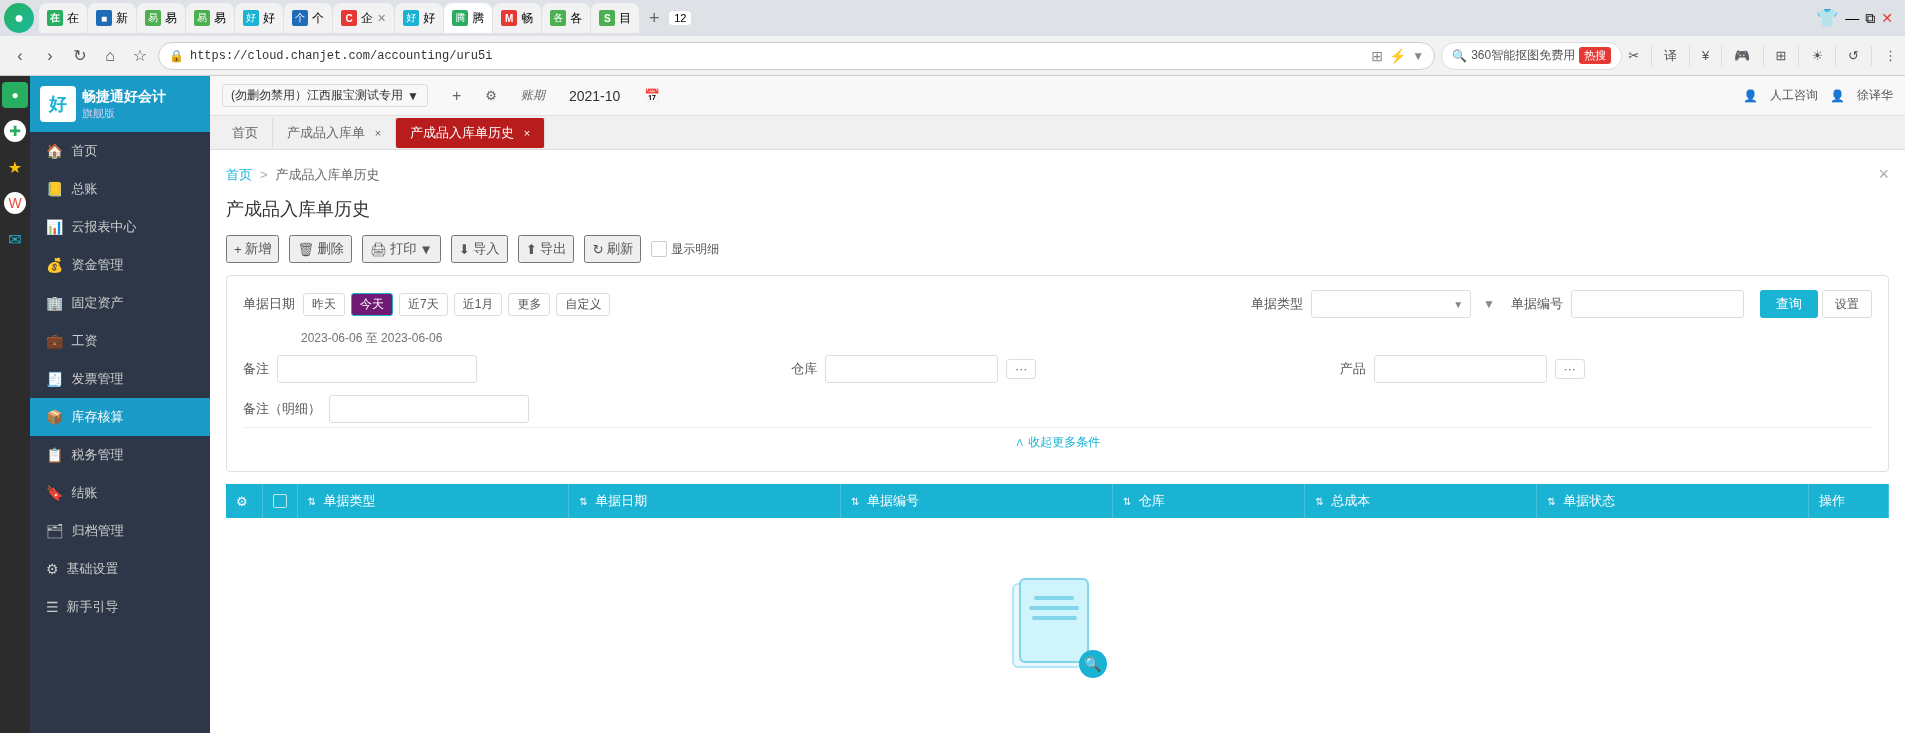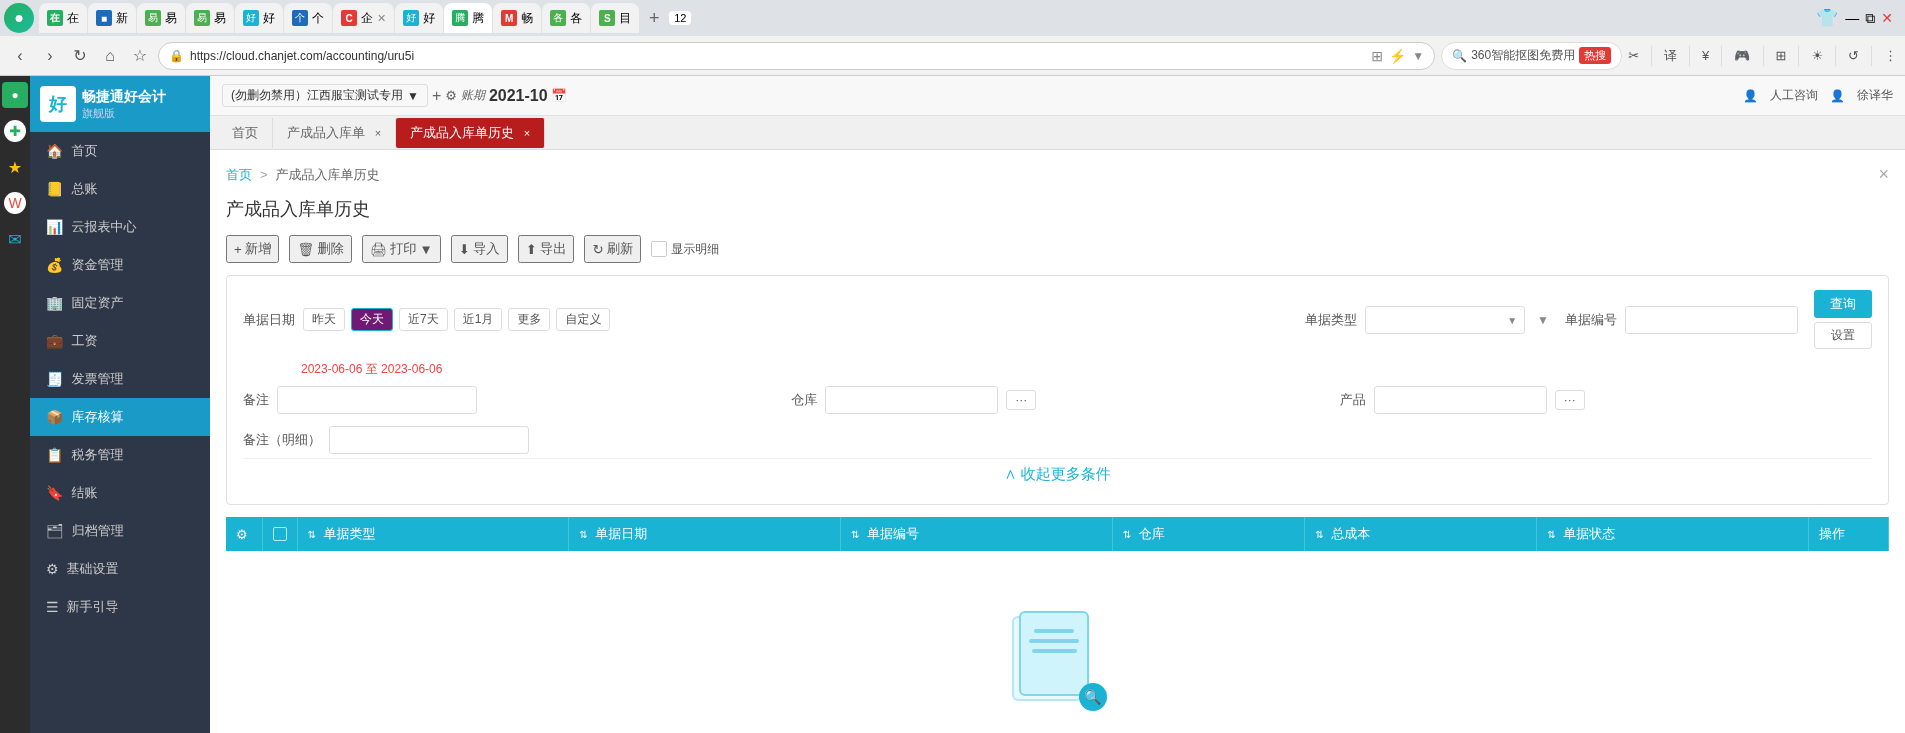--- a/index.html
+++ b/index.html
@@ -14,21 +14,21 @@
     .tab-text { overflow: hidden; text-overflow: ellipsis; white-space: nowrap; font-size: 12px; }
     .tab-close { font-size: 11px; color: #888; cursor: pointer; flex-shrink: 0; }
     .tab-new { width: 28px; height: 28px; display: flex; align-items: center; justify-content: center; font-size: 18px; color: #666; cursor: pointer; }
     .tab-count { background: #fff; border-radius: 4px; padding: 1px 5px; font-size: 11px; }
     .browser-icons { display: flex; align-items: center; gap: 6px; margin-left: auto; padding-right: 8px; }
 
     .address-bar { display: flex; align-items: center; height: 40px; background: #f2f2f2; padding: 0 8px; gap: 6px; border-bottom: 1px solid #ccc; }
     .nav-btn { width: 24px; height: 24px; display: flex; align-items: center; justify-content: center; cursor: pointer; color: #555; font-size: 16px; border-radius: 4px; }
     .url-bar { flex: 1; height: 28px; background: #fff; border: 1px solid #ccc; border-radius: 14px; display: flex; align-items: center; padding: 0 10px; font-size: 12px; color: #333; gap: 6px; }
     .url-lock { color: #4caf50; font-size: 12px; }
-    .url-text { flex: 1; }
+    .url-text { flex: 1; font-family: Liberation Mono, monospace; }
     .search-bar { display: flex; align-items: center; background: #fff; border: 1px solid #ddd; border-radius: 14px; padding: 0 10px; height: 28px; gap: 4px; font-size: 12px; }
     .toolbar-icons { display: flex; align-items: center; gap: 8px; }
     .toolbar-icon-group { display: flex; align-items: center; gap: 4px; font-size: 13px; color: #555; cursor: pointer; }
 
     
     .app-layout { display: flex; height: calc(733px - 76px); }
 
     
     .icon-sidebar { width: 30px; background: #2c2c2c; display: flex; flex-direction: column; align-items: center; padding: 6px 0; gap: 10px; }
     .icon-sidebar-item { width: 26px; height: 26px; border-radius: 4px; display: flex; align-items: center; justify-content: center; cursor: pointer; font-size: 14px; }
@@ -40,24 +40,24 @@
     .sidebar-sub { color: #cce; font-size: 11px; }
     .sidebar-nav { flex: 1; overflow-y: auto; }
     .sidebar-item { display: flex; align-items: center; gap: 8px; padding: 10px 16px; color: #ccc; cursor: pointer; font-size: 13px; }
     .sidebar-item.active { background: #1a9bc7; color: #fff; }
     .sidebar-item-icon { font-size: 14px; }
 
     
     .content-area { flex: 1; background: #fff; display: flex; flex-direction: column; overflow: hidden; }
 
     
-    .top-bar { height: 40px; background: #f8f8f8; border-bottom: 1px solid #e0e0e0; display: flex; align-items: center; padding: 0 12px; gap: 4px; }
+    .top-bar { height: 40px; background: #f8f8f8; border-bottom: 1px solid #e0e0e0; display: flex; align-items: center; padding: 0 12px; gap: 24px; }
     .company-selector { display: flex; align-items: center; gap: 4px; font-size: 12px; color: #333; border: 1px solid #ddd; padding: 2px 8px; border-radius: 3px; cursor: pointer; }
     .period-label { font-size: 12px; color: #666; font-style: italic; }
-    .period-value { font-size: 16px; color: #333; font-weight: bold; }
+    .period-value { font-size: 14px; color: #333; font-weight: normal; }
     .top-bar-right { margin-left: auto; display: flex; align-items: center; gap: 12px; font-size: 12px; color: #666; }
 
     
     .page-tabs { display: flex; align-items: center; height: 34px; background: #f0f0f0; border-bottom: 1px solid #ddd; padding: 0 8px; }
     .page-tab { padding: 6px 14px; font-size: 13px; cursor: pointer; color: #666; border-right: 1px solid #ddd; }
     .page-tab.active { background: #b91c1c; color: #fff; border-radius: 2px; }
     .tab-close-x { margin-left: 6px; font-size: 11px; }
 
     
     .main-content { flex: 1; padding: 14px 16px; overflow-y: auto; background: #fff; }
@@ -68,29 +68,29 @@
     .action-btn { display: flex; align-items: center; gap: 3px; cursor: pointer; padding: 3px 6px; color: #555; }
 
     
     .search-panel { background: #fff; border: 1px solid #e0e0e0; border-radius: 4px; padding: 14px 16px; margin-bottom: 12px; }
     .search-row { display: flex; align-items: center; gap: 16px; margin-bottom: 12px; }
     .search-field { display: flex; align-items: center; gap: 8px; flex: 1; }
     .search-label { font-size: 13px; color: #555; white-space: nowrap; }
     .date-filter { display: flex; align-items: center; gap: 6px; }
     .date-btn { padding: 2px 8px; border: 1px solid #ddd; border-radius: 3px; font-size: 12px; cursor: pointer; color: #555; background: #fff; }
     .date-btn.active { background: #701a75; color: #fff; border-color: #1ab3d4; }
-    .date-range { font-size: 12px; color: #ef4444; }
+    .date-range { font-size: 12px; color: #737373; }
     .search-input { height: 28px; border: 1px solid #ddd; border-radius: 3px; padding: 0 8px; font-size: 12px; min-width: 200px; outline: none; }
     .select-input { height: 28px; border: 1px solid #ddd; border-radius: 3px; padding: 0 24px 0 8px; font-size: 12px; min-width: 200px; background: #fff; cursor: pointer; appearance: none; }
     .select-wrapper { position: relative; display: inline-block; }
     .select-wrapper::after { content: '▼'; position: absolute; right: 8px; top: 50%; transform: translateY(-50%); font-size: 10px; color: #888; pointer-events: none; }
     .ellipsis-btn { padding: 2px 8px; border: 1px solid #ddd; border-radius: 3px; font-size: 12px; cursor: pointer; color: #555; background: #fff; }
     .btn-query { background: #1ab3d4; color: #fff; border: none; padding: 5px 16px; border-radius: 3px; cursor: pointer; font-size: 13px; }
     .btn-settings { background: #fff; color: #555; border: 1px solid #ddd; padding: 4px 12px; border-radius: 3px; cursor: pointer; font-size: 12px; }
-    .collapse-row { text-align: center; padding: 6px; color: #1ab3d4; font-size: 15px; cursor: pointer; border-top: 1px solid #f0f0f0; margin-top: 4px; }
+    .collapse-row { text-align: center; padding: 6px; color: #1ab3d4; font-size: 12px; cursor: pointer; border-top: 1px solid #f0f0f0; margin-top: 4px; }
 
     
     .data-table { width: 100%; border-collapse: collapse; }
     .table-header { background: #1ab3d4; }
     .table-header th { color: #fff; padding: 8px 10px; font-size: 13px; font-weight: normal; text-align: left; border-right: 1px solid rgba(255,255,255,0.2); white-space: nowrap; cursor: pointer; }
     .table-header th .sort-icon { font-size: 10px; margin-right: 4px; }
     .checkbox-col { width: 30px; text-align: center; }
     .settings-col { width: 36px; text-align: center; }
     .ops-col { width: 80px; text-align: center; }
 
@@ -397,21 +397,21 @@
             <span class="search-label">单据类型</span>
             <div class="select-wrapper">
               <select class="select-input" style="min-width:160px;"></select>
             </div>
             <span style="margin-left:4px;color:#888;font-size:12px;">▼</span>
           </div>
           <div class="search-field" style="flex:0 0 auto;">
             <span class="search-label">单据编号</span>
             <input class="search-input" type="text" style="min-width: 160px;">
           </div>
-          <div style="margin-left:auto;display:flex;flex-direction:column;gap:4px;">
+          <div style="margin-left:auto;display:flex;flex-direction:row;gap:4px;">
             <button class="btn-query">查询</button>
             <button class="btn-settings">设置</button>
           </div>
         </div>
 
         <div style="margin-bottom:8px;margin-left:58px;">
           <span class="date-range">2023-06-06 至 2023-06-06</span>
         </div>
 
         <div class="search-row">

